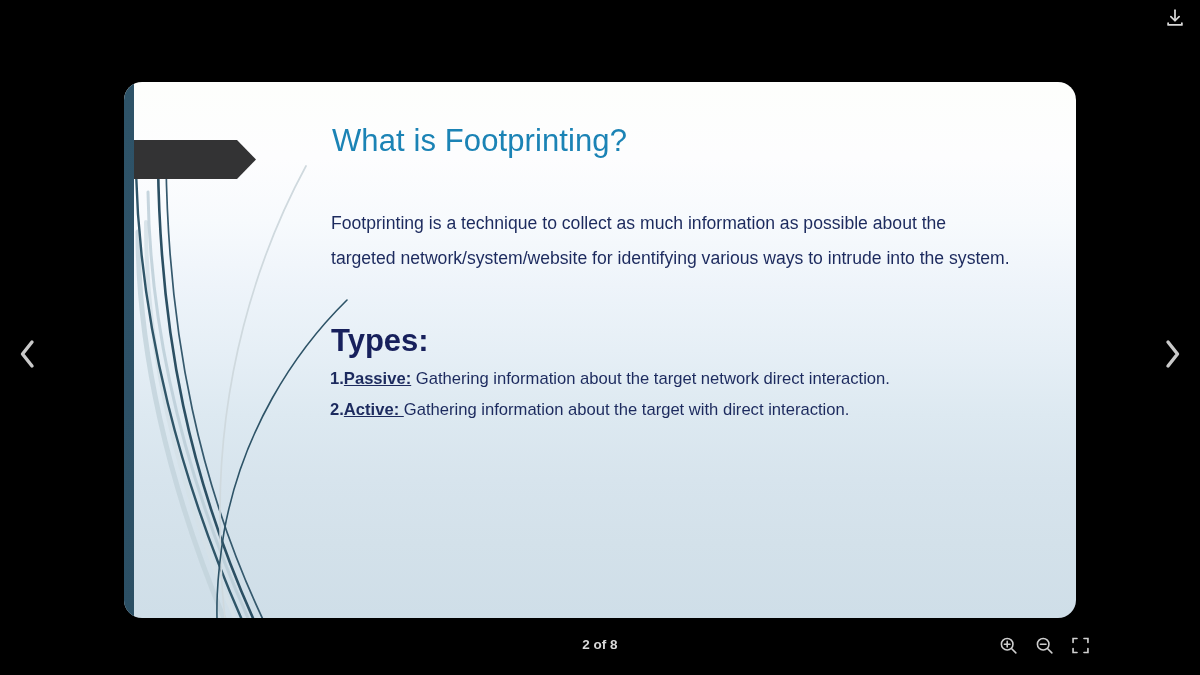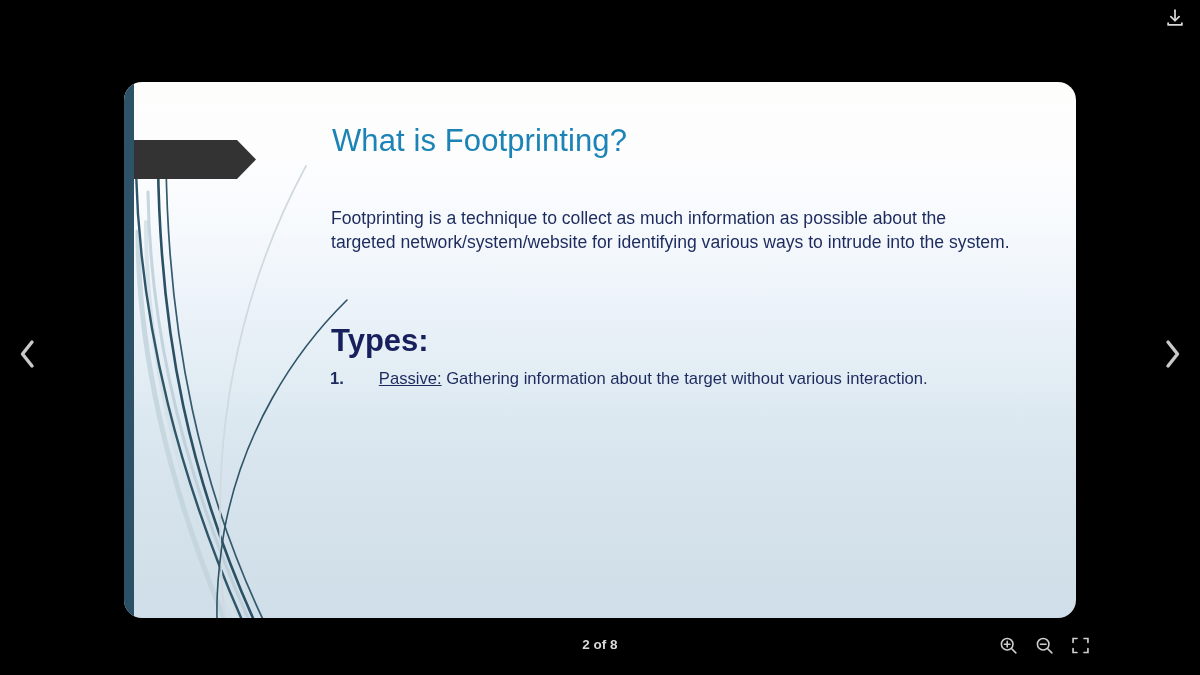--- a/index.html
+++ b/index.html
@@ -110,21 +110,21 @@
     color: #1b83b5;
     font-family: "Liberation Sans", sans-serif;
   }
 
   #slide-body {
     position: absolute;
     left: 207px;
     top: 124px;
     width: 682px;
     font-size: 17.6px;
-    line-height: 24px;
+    line-height: 35px;
     color: #1c2a5e;
     font-family: "Liberation Sans", sans-serif;
   }
 
   #types-heading {
     position: absolute;
     left: 207px;
     top: 241px;
     font-size: 31px;
     font-weight: bold;
@@ -137,21 +137,21 @@
     left: 206px;
     font-size: 16.6px;
     color: #1c2a5e;
     white-space: nowrap;
     font-family: "Liberation Sans", sans-serif;
   }
   #type-line-0 { top: 287px; }
   #type-line-1 { top: 318px; }
 
   .type-num { font-weight: bold; }
-  .type-label { font-weight: normal; text-decoration: underline; margin-left: 35px; }
+  .type-label { font-weight: bold; text-decoration: underline; }
 
   
   #bottombar {
     position: absolute;
     left: 0;
     top: 625px;
     width: 1104px;
     height: 50px;
   }
 
@@ -233,23 +233,26 @@
       <polygon points="0,0 103,0 122,19.5 103,39 0,39" fill="#333334"></polygon>
     </svg>
 
     <div id="slide-title">What is Footprinting?</div>
 
     <div id="slide-body">Footprinting is a technique to collect as much information as possible about the targeted network/system/website for identifying various ways to intrude into the system.</div>
 
     <div id="types-heading">Types:</div>
 
     <div id="type-line-0" class="type-line">
-      <span class="type-num">1.</span><span class="type-label">Passive:</span><span class="type-desc"> Gathering information about the target without various interaction.</span>
-    </div>
-
+      <span class="type-num">1.</span><span class="type-label">Passive:</span><span class="type-desc"> Gathering information about the target network direct interaction.</span>
+    </div>
+
+    <div id="type-line-1" class="type-line">
+      <span class="type-num">2.</span><span class="type-label">Active: </span><span class="type-desc">Gathering information about the target with direct interaction.</span>
+    </div>
 
   </div>
 
   <div id="bottombar">
 
     <div id="page-indicator">2 of 8</div>
 
     <div id="zoom-controls">
 
       <div class="zoom-btn">

